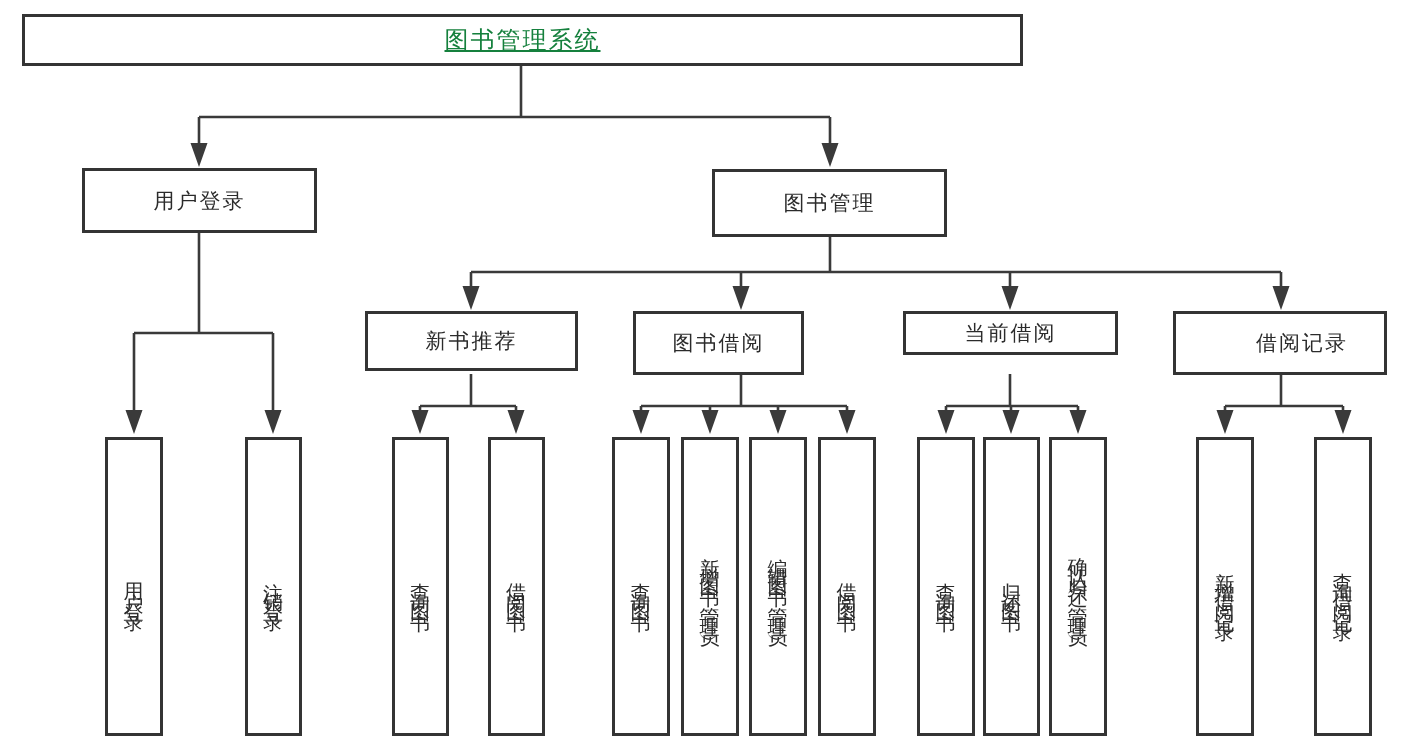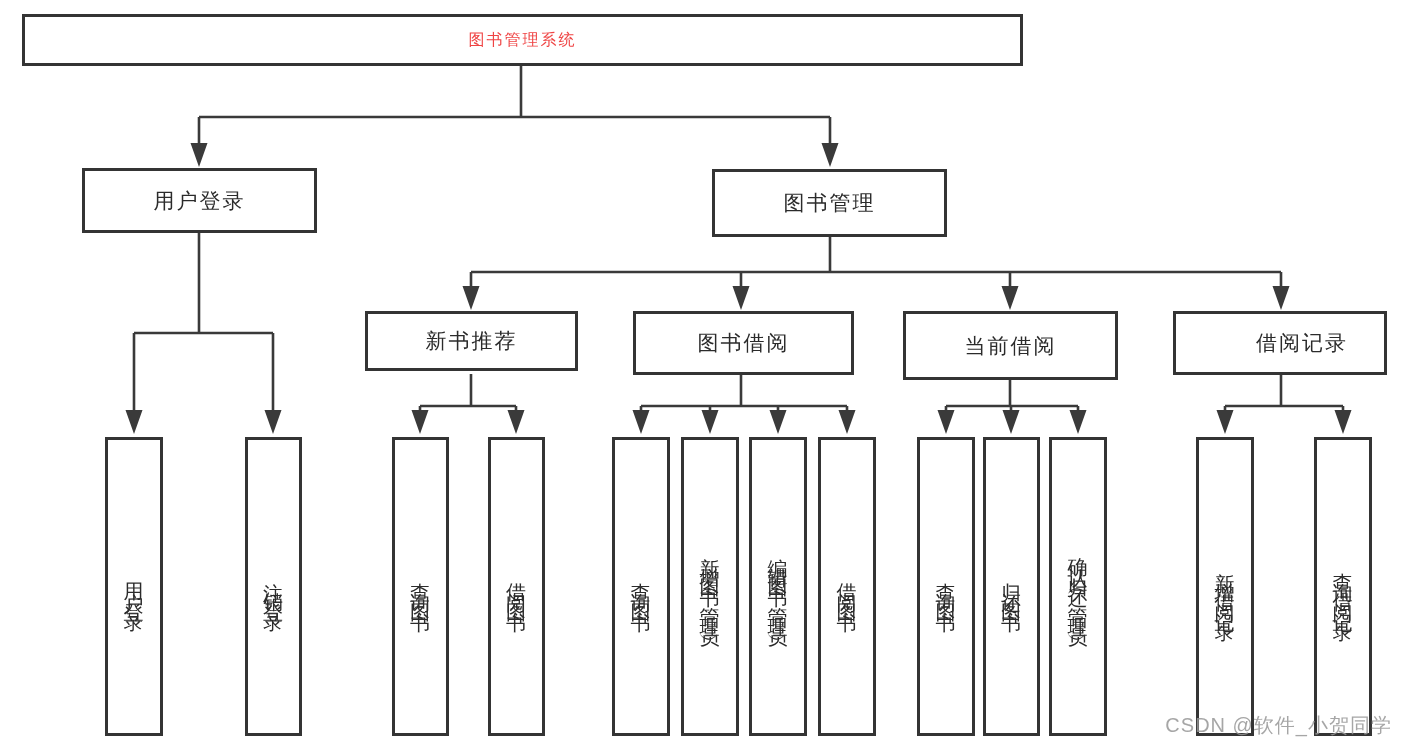--- a/index.html
+++ b/index.html
@@ -20,23 +20,24 @@
     position: absolute;
     box-sizing: border-box;
     border: 3px solid #343434;
     background: #ffffff;
     display: flex;
     align-items: center;
     justify-content: center;
     color: #2b2b2b;
   }
   .root-label {
-    font-size: 16px;
+    font-size: 24px;
     letter-spacing: 2px;
-    color: #ef4444;
+    color: #15803d;
+    text-decoration: underline;
   }
   .h-label {
     font-size: 21px;
     letter-spacing: 2px;
     color: #2b2b2b;
   }
   .leaf-label {
     writing-mode: vertical-rl;
     text-orientation: mixed;
     font-size: 20px;
@@ -104,24 +105,24 @@
   <div class="box" style="left:82px; top:168px; width:235px; height:65px;">
     <span class="h-label">用户登录</span>
   </div>
   <div class="box" style="left:712px; top:169px; width:235px; height:68px;">
     <span class="h-label">图书管理</span>
   </div>
 
   <div class="box" style="left:365px; top:311px; width:213px; height:60px;">
     <span class="h-label">新书推荐</span>
   </div>
-  <div class="box" style="left:633px; top:311px; width:221px; height:64px;">
+  <div class="box" style="left:633px; top:311px; width:171px; height:64px;">
     <span class="h-label">图书借阅</span>
   </div>
-  <div class="box" style="left:903px; top:311px; width:215px; height:69px;">
+  <div class="box" style="left:903px; top:311px; width:215px; height:44px;">
     <span class="h-label">当前借阅</span>
   </div>
   <div class="box" style="left:1173px; top:311px; width:214px; height:64px;padding-left:44px;">
     <span class="h-label">借阅记录</span>
   </div>
 
   <div class="box" style="left:105px; top:437px; width:58px; height:299px;">
     <span class="leaf-label">用户登录</span>
   </div>
   <div class="box" style="left:245px; top:437px; width:57px; height:299px;">
@@ -154,15 +155,14 @@
   <div class="box" style="left:1049px; top:437px; width:58px; height:299px;">
     <span class="leaf-label">确认归还（管理员）</span>
   </div>
   <div class="box" style="left:1196px; top:437px; width:58px; height:299px;">
     <span class="leaf-label">新增借阅记录</span>
   </div>
   <div class="box" style="left:1314px; top:437px; width:58px; height:299px;">
     <span class="leaf-label">查询借阅记录</span>
   </div>
 
-  <div class="watermark">CSDN @软件_小贺同学</div>
 
 </div>
 
 </body></html>

